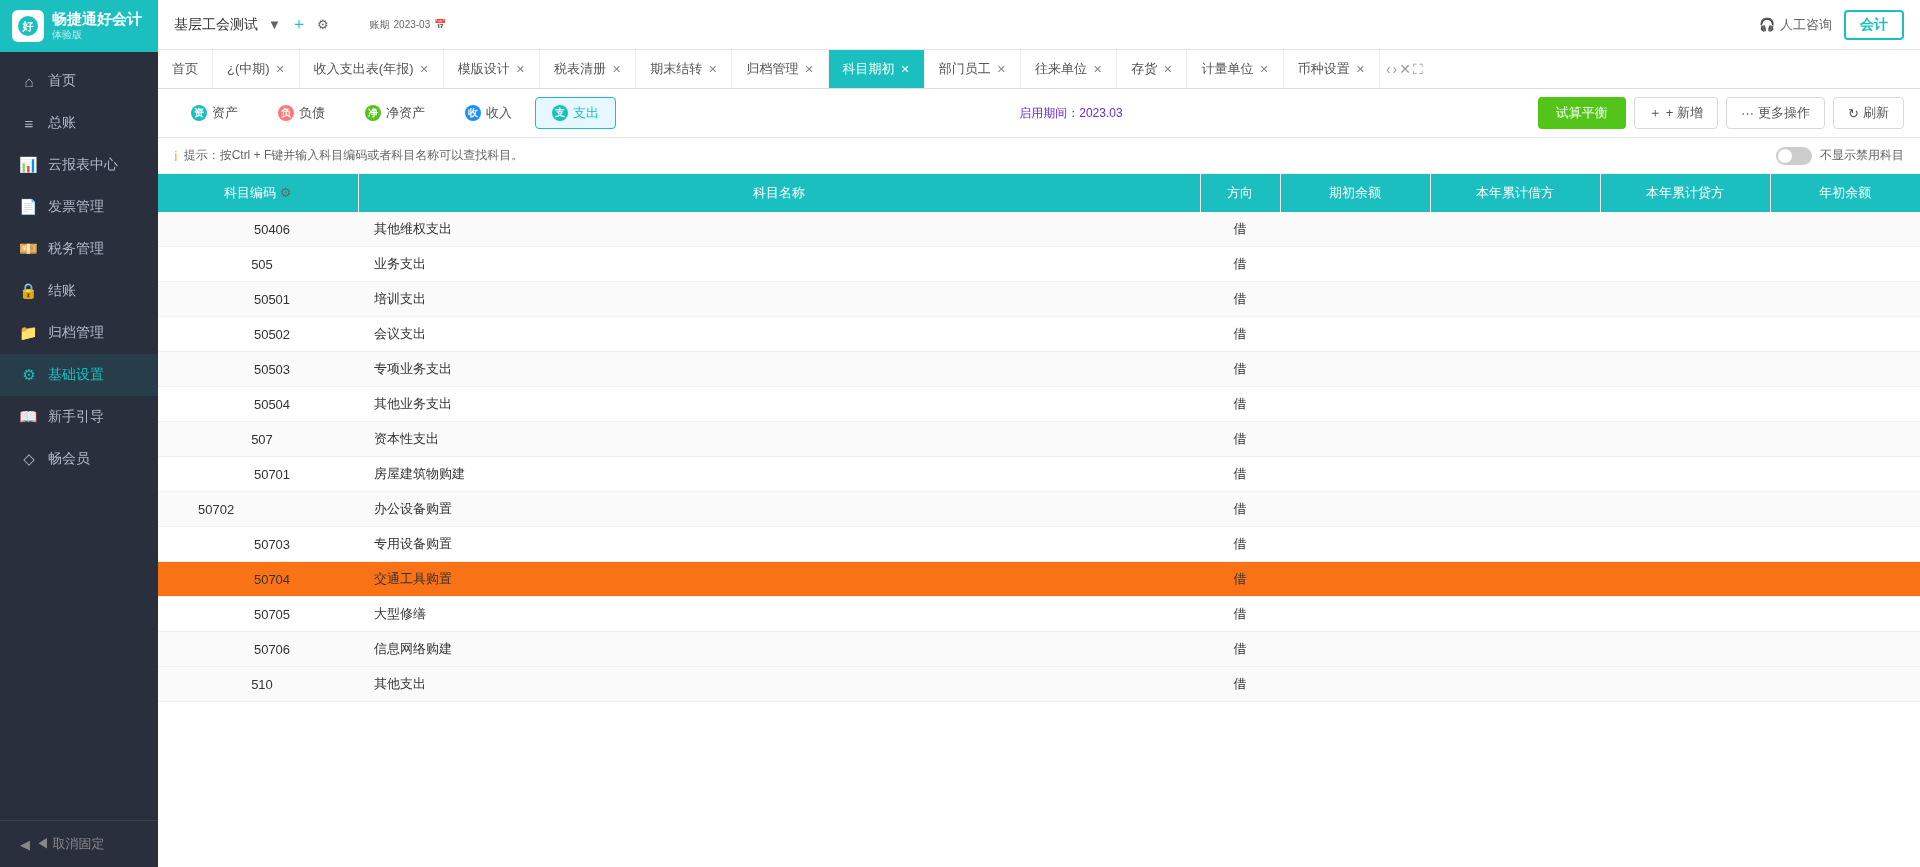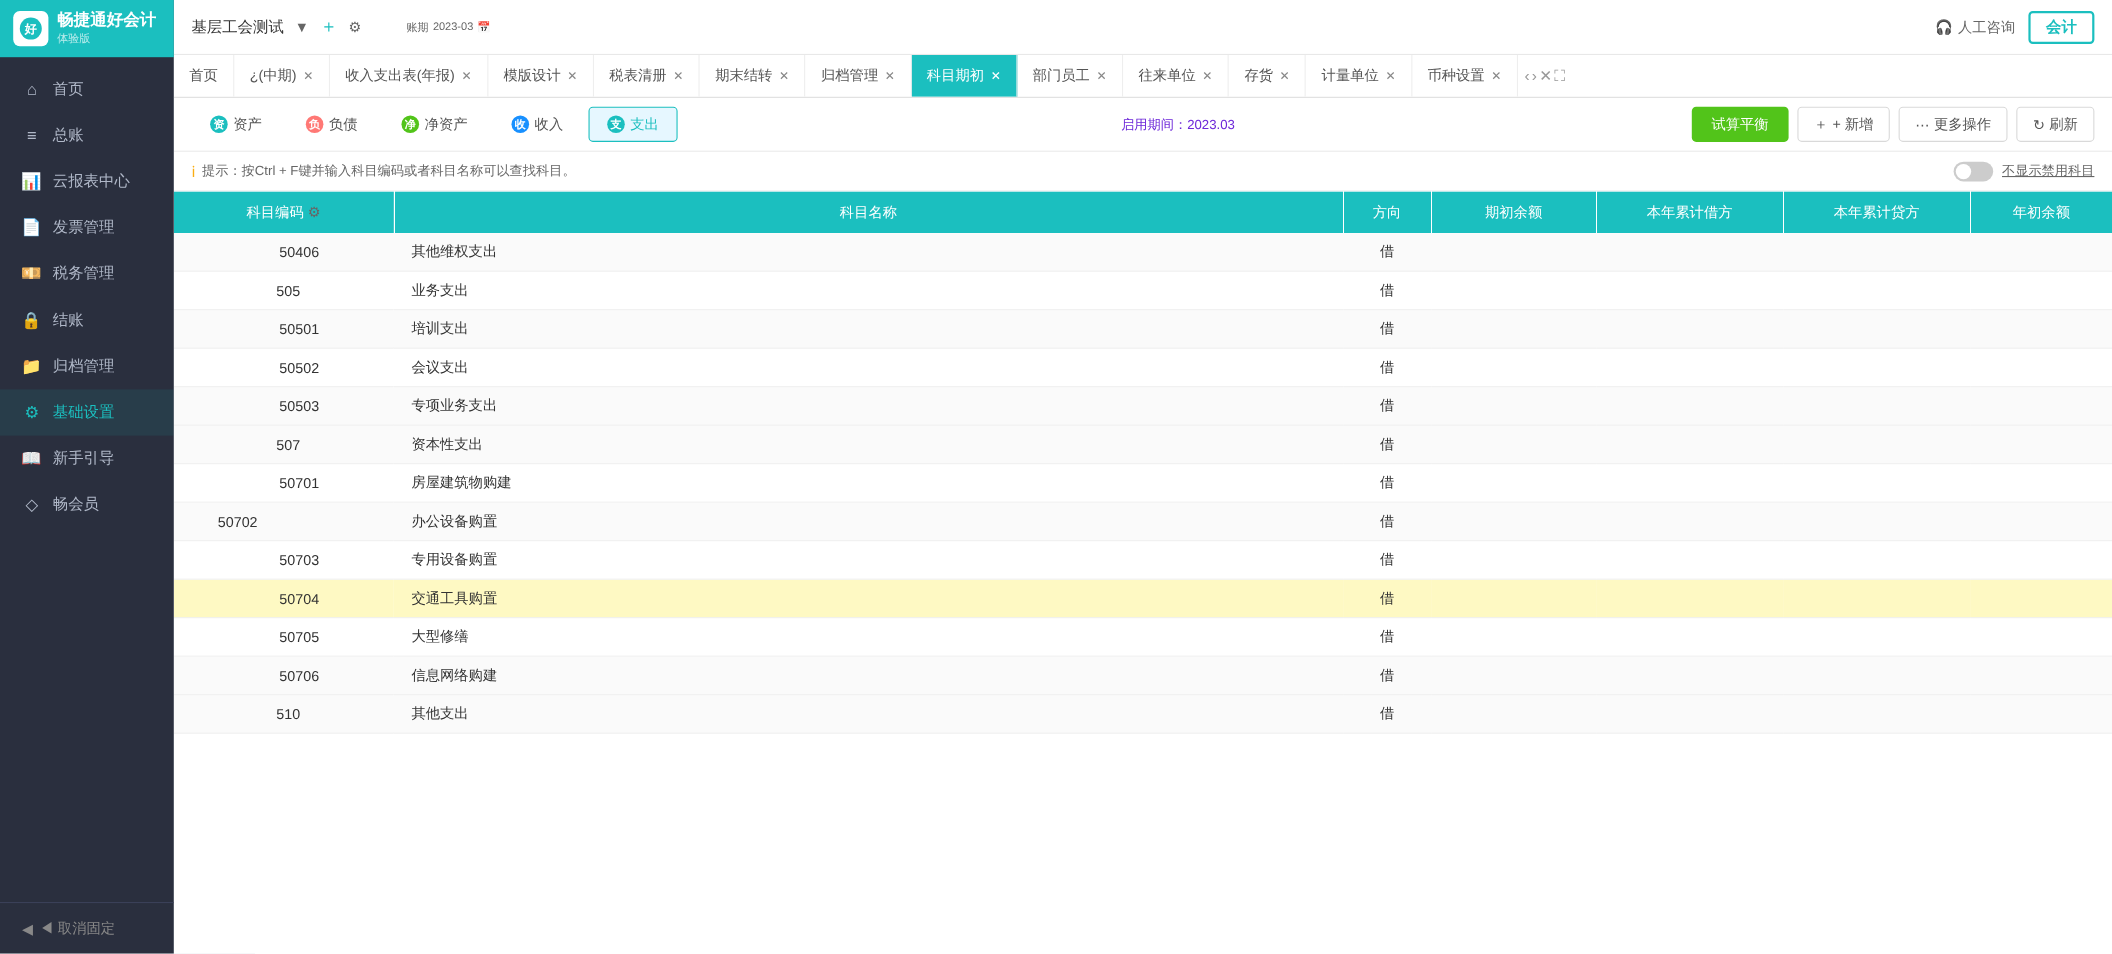--- a/index.html
+++ b/index.html
@@ -48,21 +48,21 @@
     .sub-tab .sub-tab-icon { width: 16px; height: 16px; border-radius: 50%; display: flex; align-items: center; justify-content: center; font-size: 10px; font-weight: bold; color: #fff; }
     .period-label { margin-left: auto; color: #6d28d9; font-size: 12px; }
     .btn-balance { background: #52c41a; color: #fff; border: none; padding: 7px 18px; border-radius: 4px; cursor: pointer; font-size: 13px; margin-left: 12px; }
     .btn-add { background: #fff; border: 1px solid #d9d9d9; color: #555; padding: 6px 14px; border-radius: 4px; cursor: pointer; font-size: 13px; display: flex; align-items: center; gap: 4px; }
     .btn-more { background: #fff; border: 1px solid #d9d9d9; color: #555; padding: 6px 14px; border-radius: 4px; cursor: pointer; font-size: 13px; display: flex; align-items: center; gap: 4px; }
     .btn-refresh { background: #fff; border: 1px solid #d9d9d9; color: #555; padding: 6px 14px; border-radius: 4px; cursor: pointer; font-size: 13px; display: flex; align-items: center; gap: 4px; }
 
     
     .notice-bar { background: #fff; padding: 8px 16px; font-size: 12px; color: #666; display: flex; align-items: center; gap: 6px; border-bottom: 1px solid #eee; flex-shrink: 0; }
     .notice-icon { color: #faad14; font-size: 14px; }
-    .notice-toggle { margin-left: auto; display: flex; align-items: center; gap: 8px; text-decoration: underline; }
+    .notice-toggle { margin-left: auto; display: flex; align-items: center; gap: 8px; }
     .toggle-switch { width: 36px; height: 18px; background: #ccc; border-radius: 9px; position: relative; cursor: pointer; }
     .toggle-knob { width: 14px; height: 14px; background: #fff; border-radius: 50%; position: absolute; top: 2px; left: 2px; }
 
     
     .table-wrap { flex: 1; overflow-y: auto; padding: 0; background: #fff; margin: 0; }
     table { width: 100%; border-collapse: collapse; table-layout: fixed; }
     thead th { background: #1bbfbf; color: #fff; padding: 10px 12px; text-align: center; font-size: 13px; font-weight: normal; border-right: 1px solid rgba(255,255,255,0.2); position: sticky; top: 0; z-index: 2; }
     thead th:last-child { border-right: none; }
     tbody tr { border-bottom: 1px solid #f0f0f0; }
     tbody td { padding: 8px 12px; text-align: center; font-size: 13px; color: #333; }
@@ -280,21 +280,21 @@
           <tr>
             <th style="width:200px;">
               <span>科目编码</span>
               <span class="gear-icon"> ⚙</span>
             </th>
             <th>科目名称</th>
             <th style="width:80px;">方向</th>
             <th style="width:150px;">期初余额</th>
             <th style="width:170px;">本年累计借方</th>
             <th style="width:170px;">本年累计贷方</th>
-            <th style="width:129px;">年初余额</th>
+            <th style="width:150px;">年初余额</th>
           </tr>
         </thead>
         <tbody id="table-body">
             <tr style="background: rgb(250, 250, 250);">
       <td class="code-indent" style="text-align:center;">50406</td>
       <td style="text-align:left; padding-left:16px;">其他维权支出</td>
       <td>借</td>
       <td></td>
       <td></td>
       <td></td>
@@ -329,20 +329,29 @@
     </tr>
             <tr style="background: rgb(250, 250, 250);">
       <td class="code-indent" style="text-align:center;">50503</td>
       <td style="text-align:left; padding-left:16px;">专项业务支出</td>
       <td>借</td>
       <td></td>
       <td></td>
       <td></td>
       <td></td>
     </tr>
+            <tr style="background: rgb(255, 255, 255);">
+      <td class="code-indent" style="text-align:center;">50504</td>
+      <td style="text-align:left; padding-left:16px;">其他业务支出</td>
+      <td>借</td>
+      <td></td>
+      <td></td>
+      <td></td>
+      <td></td>
+    </tr>
             <tr style="background: rgb(250, 250, 250);">
       <td class="code" style="text-align:center;">507</td>
       <td style="text-align:left; padding-left:16px;">资本性支出</td>
       <td>借</td>
       <td></td>
       <td></td>
       <td></td>
       <td></td>
     </tr>
             <tr style="background: rgb(255, 255, 255);">
@@ -365,21 +374,21 @@
     </tr>
             <tr style="background: rgb(255, 255, 255);">
       <td class="code-indent" style="text-align:center;">50703</td>
       <td style="text-align:left; padding-left:16px;">专用设备购置</td>
       <td>借</td>
       <td></td>
       <td></td>
       <td></td>
       <td></td>
     </tr>
-            <tr style="background: #fef9c3;">
+            <tr style="background: #f97316;">
       <td class="code-indent" style="text-align:center;">50704</td>
       <td style="text-align:left; padding-left:16px;">交通工具购置</td>
       <td>借</td>
       <td></td>
       <td></td>
       <td></td>
       <td></td>
     </tr>
             <tr style="background: rgb(255, 255, 255);">
       <td class="code-indent" style="text-align:center;">50705</td>

